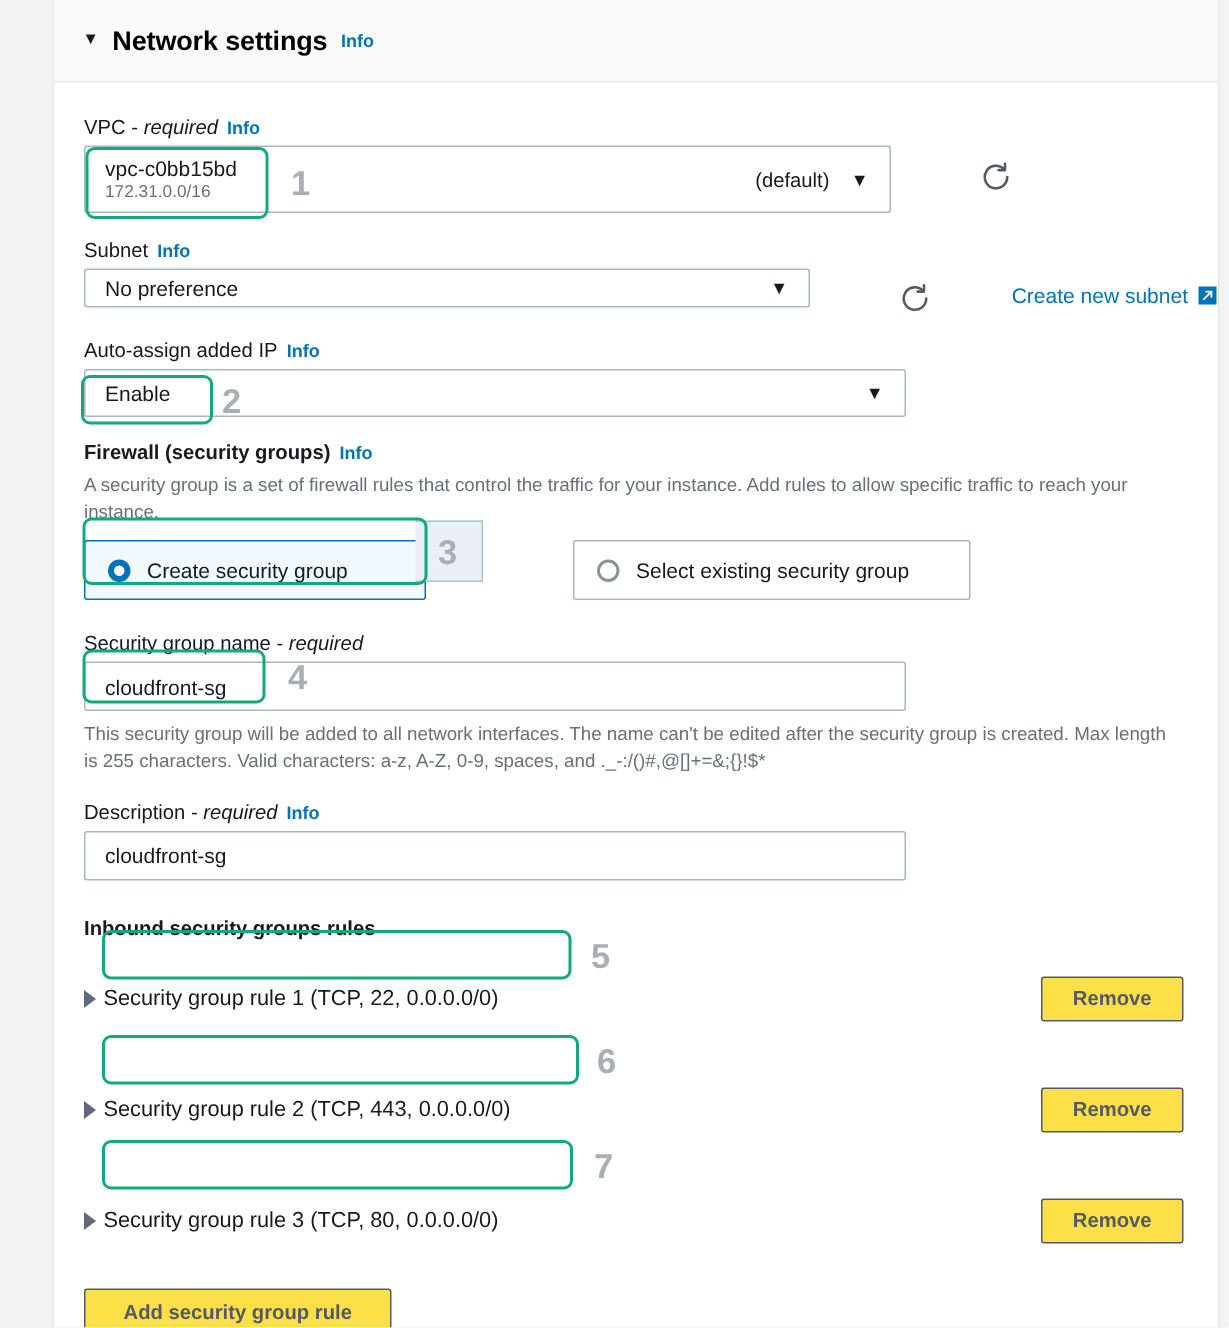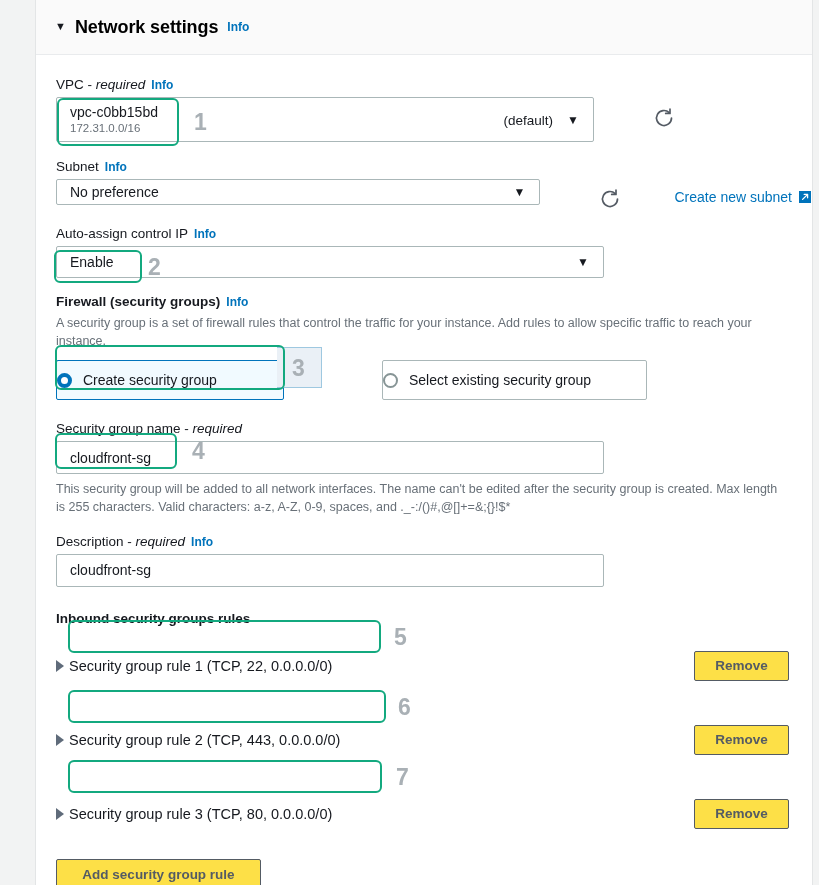--- a/index.html
+++ b/index.html
@@ -170,20 +170,21 @@
     max-width: 700px;
   }
 
   .tile {
     box-sizing: border-box;
     border: 1px solid #aab7b8;
     border-radius: 2px;
     height: 40px;
     display: flex;
     align-items: center;
+    padding-left: 15px;
     background: #fff;
     cursor: pointer;
   }
   .tile.selected { background: #f1faff; border-color: #0073bb; }
   .radio {
     width: 15px; height: 15px;
     border-radius: 50%;
     border: 2px solid #879596;
     box-sizing: border-box;
     margin-right: 11px;
@@ -291,21 +292,21 @@
         <div class="create-subnet">
           <span>Create new subnet</span>
           <svg class="ext-icon" width="14" height="14" viewBox="0 0 14 14">
             <path d="M1 1h12v12H1z" fill="#0073bb"></path>
             <path d="M4.6 9.4L9.4 4.6M6.2 4.4h3.4v3.4" stroke="#ffffff" stroke-width="1.3" fill="none" stroke-linecap="round" stroke-linejoin="round"></path>
           </svg>
         </div>
       </div>
 
       <div class="field-label" style="margin-top:16px;">
-        <span>Auto-assign control IP</span><span class="info-link">Info</span>
+        <span>Auto-assign added IP</span><span class="info-link">Info</span>
       </div>
       <div class="select-box" style="width:548px;height:32px;">
         <span class="sel-value">Enable</span>
         <div class="select-caret">▼</div>
       </div>
 
       <div class="field-label bold" style="margin-top:16px;">
         <span>Firewall (security groups)</span><span class="info-link">Info</span>
       </div>
       <div class="desc-text">A security group is a set of firewall rules that control the traffic for your instance. Add rules to allow specific traffic to reach your instance.</div>

